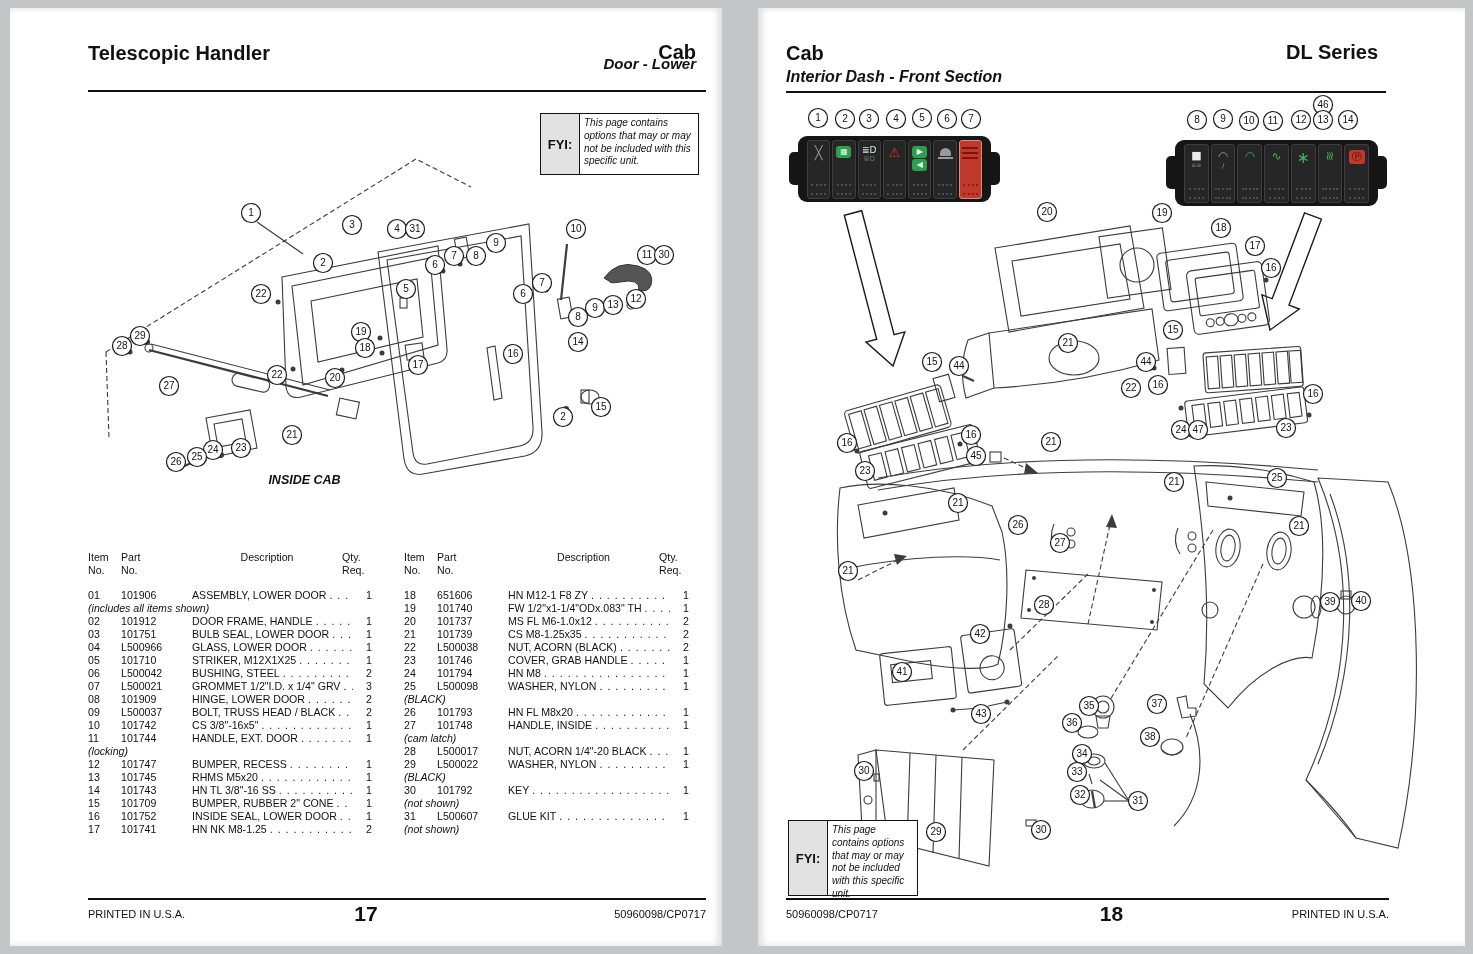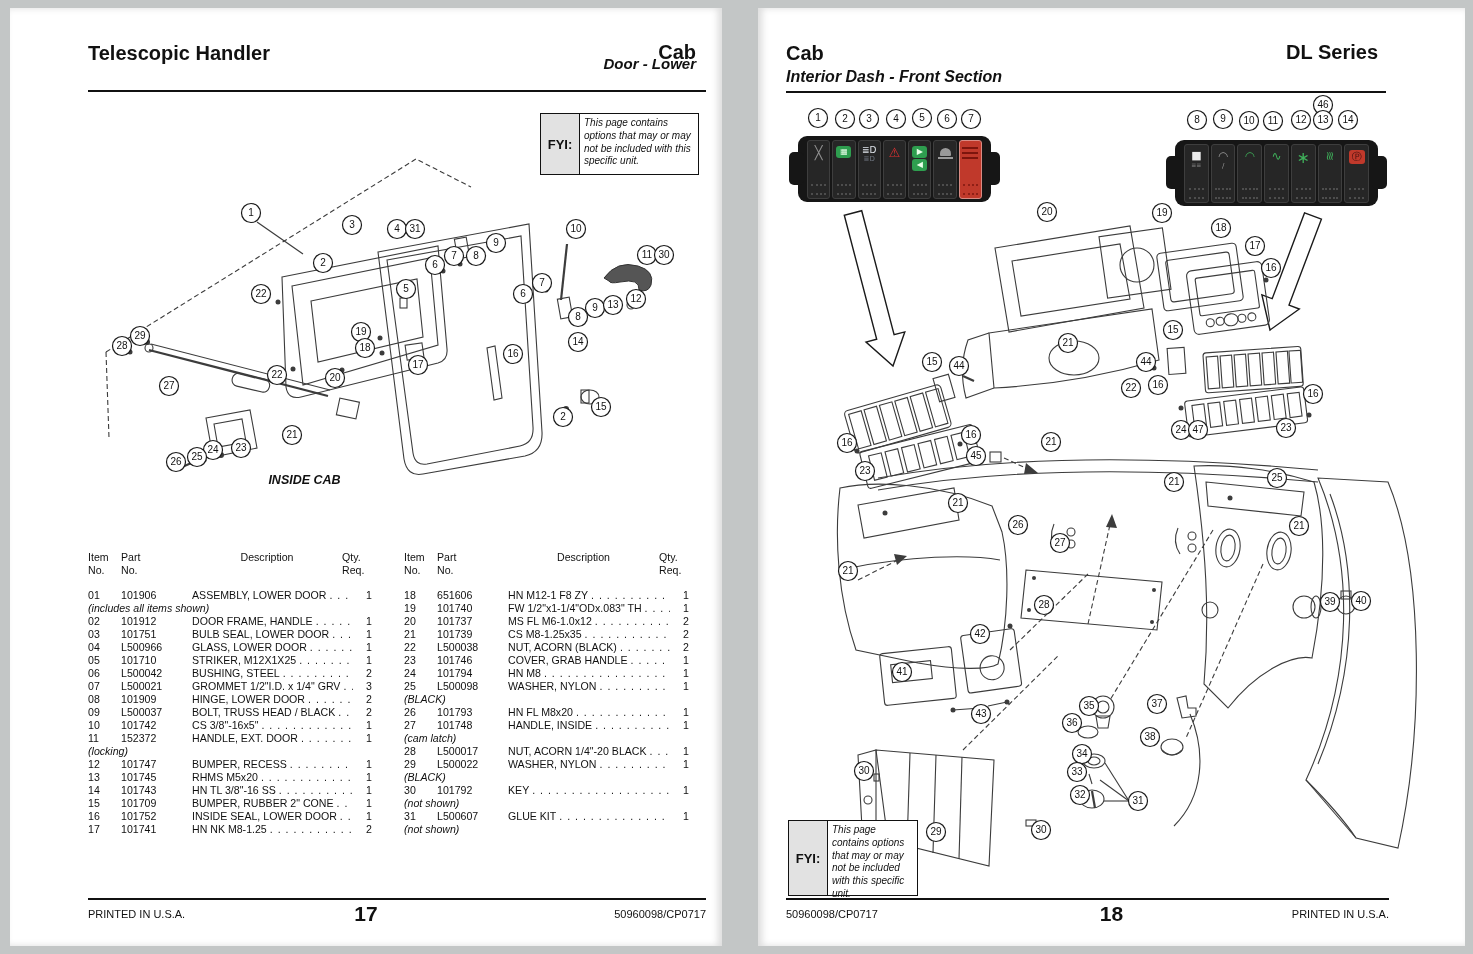--- a/index.html
+++ b/index.html
@@ -299,21 +299,21 @@
           </div>
           <div class="prow">
             <span class="pitem">10</span>
             <span class="ppart">101742</span>
             <span class="pdesc">CS 3/8"-16x5"</span>
             <span class="plead"></span>
             <span class="pqty">1</span>
           </div>
           <div class="prow">
             <span class="pitem">11</span>
-            <span class="ppart">152372</span>
+            <span class="ppart">101744</span>
             <span class="pdesc">HANDLE, EXT. DOOR</span>
             <span class="plead"></span>
             <span class="pqty">1</span>
           </div>
           <div class="pnote">(locking)</div>
           <div class="prow">
             <span class="pitem">12</span>
             <span class="ppart">101747</span>
             <span class="pdesc">BUMPER, RECESS</span>
             <span class="plead"></span>

